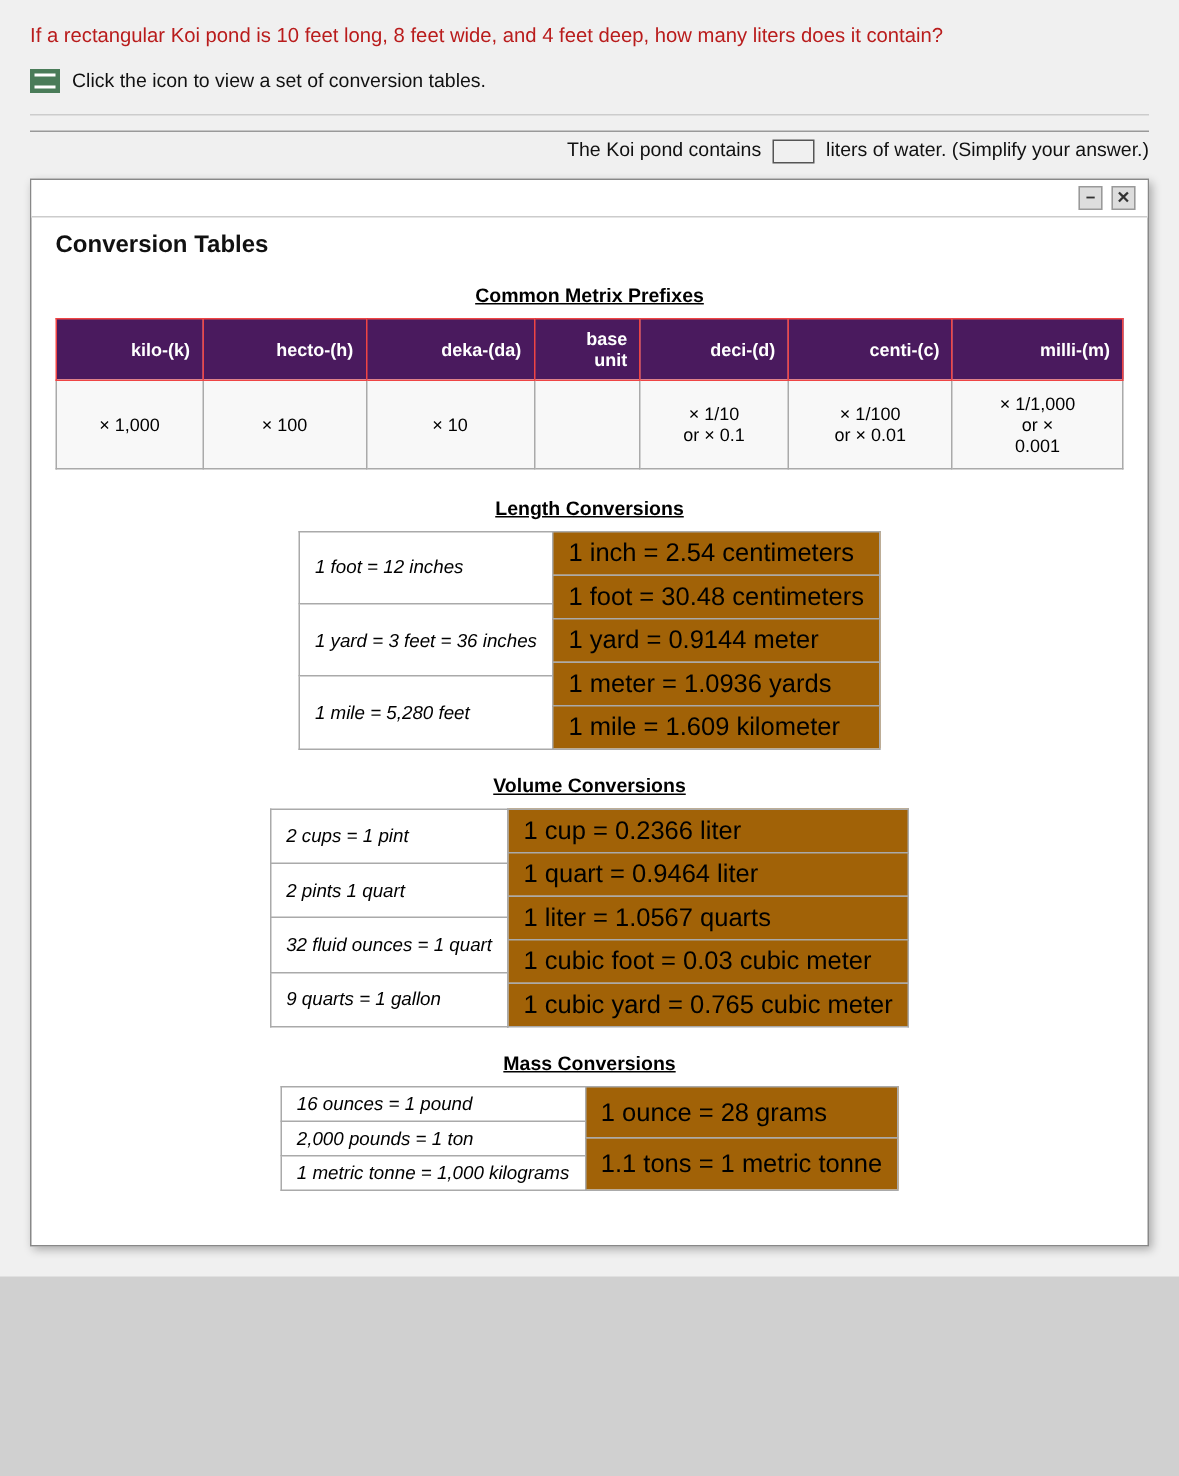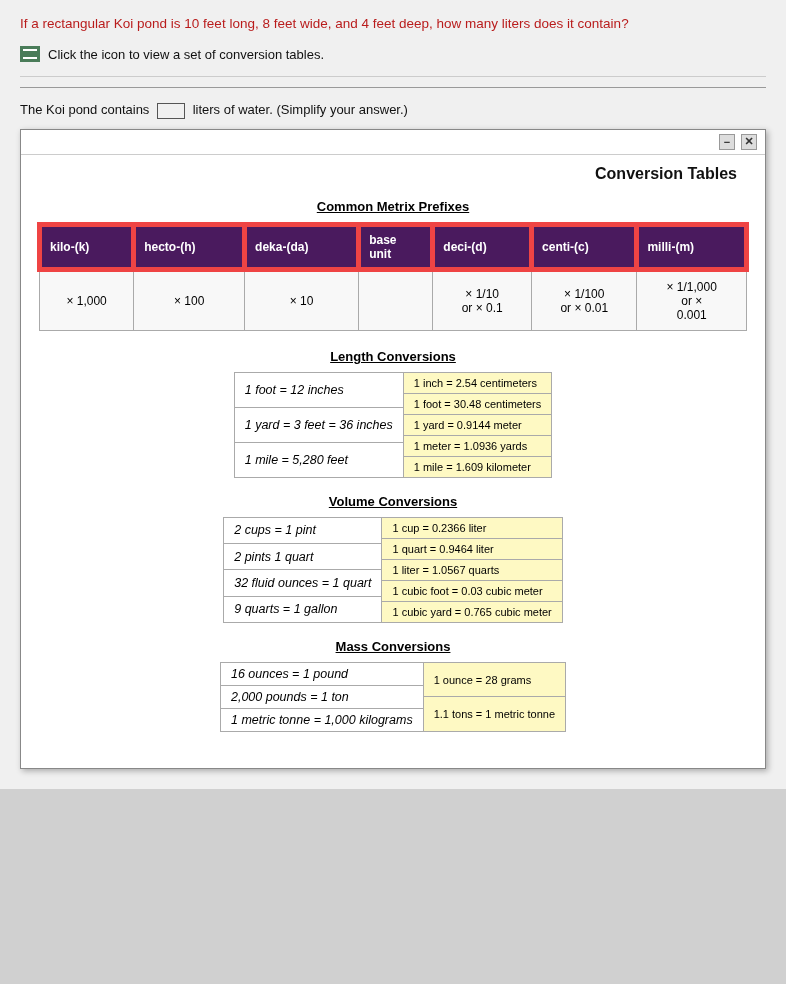--- a/index.html
+++ b/index.html
@@ -18,21 +18,21 @@
 
     .question-text {
       font-size: 13.5px;
       color: #b91c1c;
       margin-bottom: 12px;
       line-height: 1.5;
     }
 
     .click-icon-row {
       display: flex;
-      align-items: center;
+      align-items: flex-start;
       gap: 8px;
       margin-bottom: 14px;
       font-size: 13px;
       color: #111;
     }
 
     .table-icon {
       width: 20px;
       height: 16px;
       background: #4a7c59;
@@ -46,22 +46,23 @@
       top: 3px; left: 3px; right: 3px; bottom: 3px;
       border-top: 2px solid #fff;
       border-bottom: 2px solid #fff;
     }
 
     .answer-row {
       font-size: 13px;
       color: #111;
       margin-top: 8px;
       border-top: 1px solid #999;
-      padding-top: 14px;
+      padding-top: 4px;
       margin-bottom: 10px;
+      text-align: right;
     }
 
     .answer-box {
       display: inline-block;
       width: 28px;
       height: 16px;
       border: 1px solid #555;
       vertical-align: middle;
       margin: 0 4px;
     }
@@ -95,23 +96,22 @@
       align-items: center;
       justify-content: center;
       font-size: 11px;
       font-weight: bold;
       color: #333;
     }
 
     .popup-title {
       font-size: 16px;
       font-weight: bold;
-      padding: 10px 28px 8px 16px;
+      padding: 10px 16px 8px 16px;
       color: #111;
-      text-align: right;
     }
 
     .popup-content {
       padding: 8px 16px 20px 16px;
     }
 
     
     .section-title {
       text-align: center;
       font-weight: bold;
@@ -124,23 +124,23 @@
       width: 100%;
       border-collapse: collapse;
       margin-bottom: 18px;
       border: 1px solid #555;
     }
 
     .prefix-table th {
       background: #4a1a5e;
       color: #fff;
       padding: 6px 8px;
-      text-align: left;
+      text-align: right;
       font-size: 12px;
-      border: 5px solid #ef4444;
+      border: 1px solid #ef4444;
     }
 
     .prefix-table td {
       background: #f8f8f8;
       padding: 8px 10px;
       text-align: center;
       font-size: 12px;
       border: 1px solid #aaa;
     }
 
@@ -166,22 +166,22 @@
       background: #fff;
     }
 
     .right-table {
       border-collapse: collapse;
       margin-left: -1px;
     }
     .right-table td {
       border: 1px solid #aaa;
       padding: 4px 10px;
-      font-size: 11px;
-      background: #fef9c3;
+      font-size: 17px;
+      background: #a16207;
     }
 
     .divider-line {
       border: none;
       border-top: 1px solid #ccc;
       margin: 10px 0;
     }
   </style>
 </head>
 <body>

